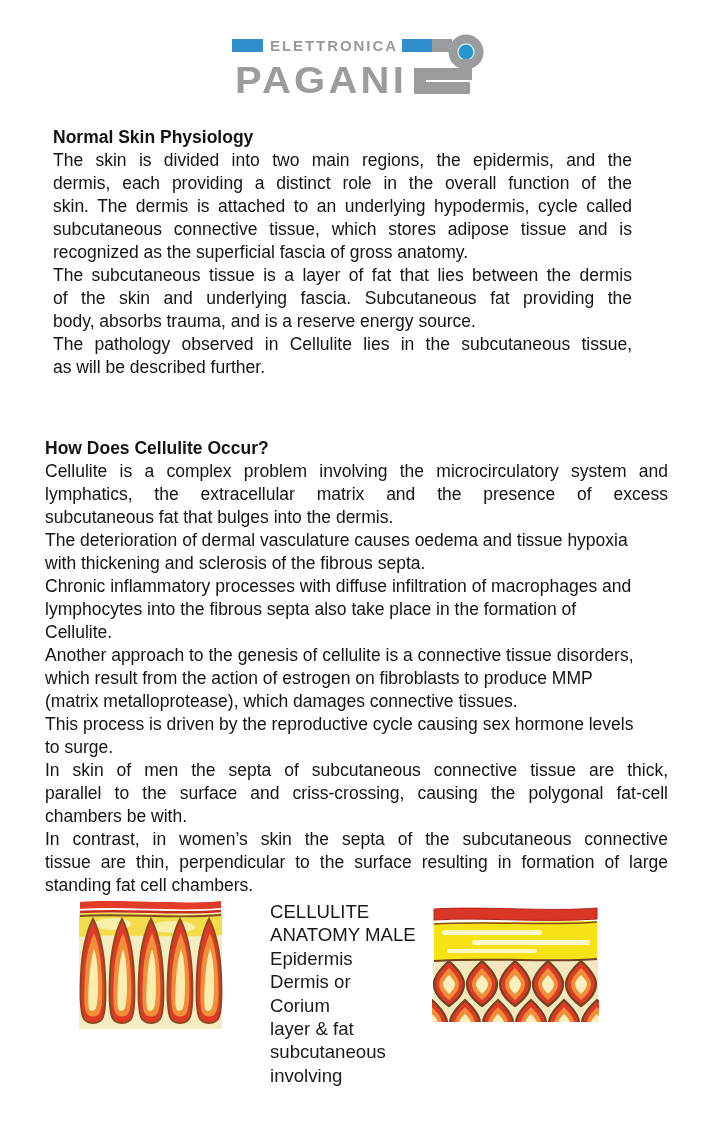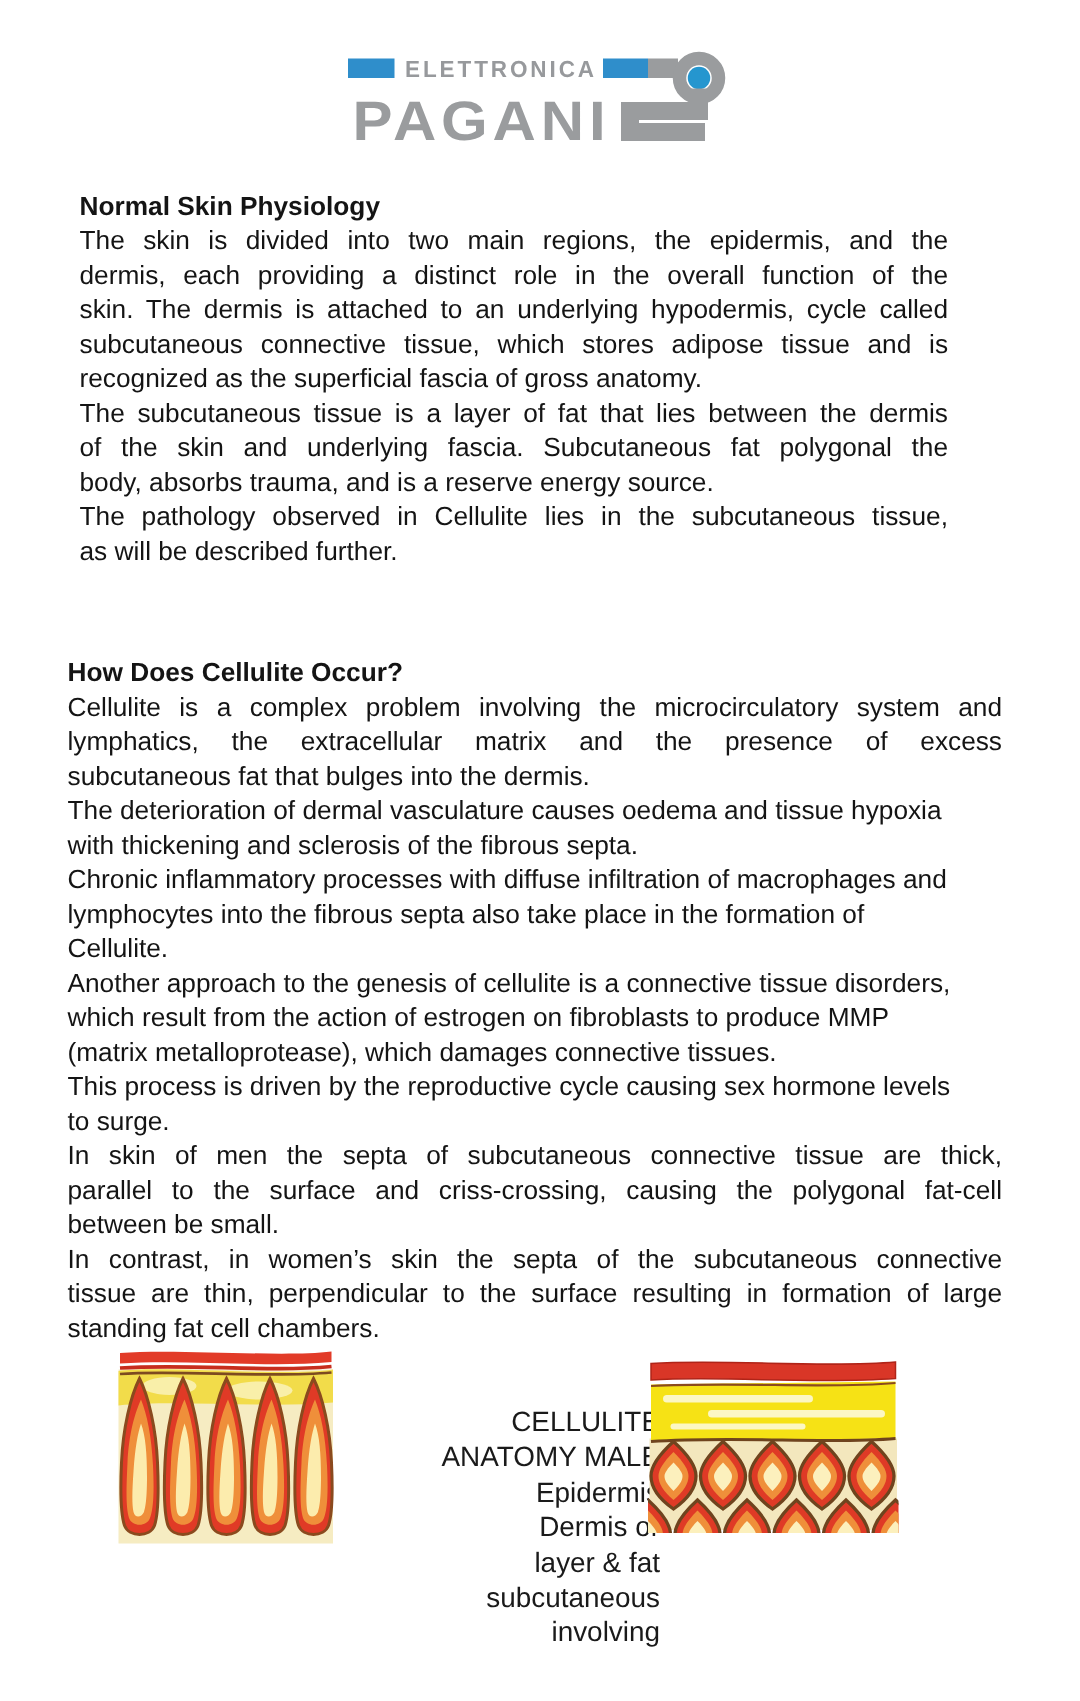--- a/index.html
+++ b/index.html
@@ -10,22 +10,22 @@
   .logo-wrap{position:absolute;left:230px;top:27px;width:256px;height:74px;}
   .sec{position:absolute;font-size:17.5px;line-height:23px;}
   .sec .heading{font-weight:700;}
   .sec1{left:53px;top:126px;width:579px;}
   .sec2{left:45px;top:393px;width:623px;margin-top:44px;}
   .line{min-height:23px;white-space:normal;}
   .line.j{text-align:justify;text-align-last:justify;}
   .fig-img{position:absolute;}
   .fig-left{left:78px;top:897px;width:145px;height:134px;}
   .fig-right{left:432px;top:904px;width:167px;height:118px;}
-  .caption{position:absolute;left:270px;top:936px;width:170px;
-    font-size:18.6px;line-height:23.4px;color:#1a1a1a;text-align:right;}
+  .caption{position:absolute;left:270px;top:900px;width:170px;
+    font-size:18.6px;line-height:23.4px;color:#1a1a1a;}
   .capline{min-height:23.4px;}
 </style>
 </head>
 <body>
 
 <div class="page">
 
   <div class="logo-wrap">
     <svg width="256" height="74" viewBox="0 0 256 74">
       <rect x="2" y="12" width="31" height="13" fill="#2f8ecb"></rect>
@@ -40,21 +40,21 @@
   </div>
 
   <div class="sec sec1">
       <div class="heading">Normal Skin Physiology</div>
       <div class="line j">The skin is divided into two main regions, the epidermis, and the</div>
       <div class="line j">dermis, each providing a distinct role in the overall function of the</div>
       <div class="line j">skin. The dermis is attached to an underlying hypodermis, cycle called</div>
       <div class="line j">subcutaneous connective tissue, which stores adipose tissue and is</div>
       <div class="line">recognized as the superficial fascia of gross anatomy.</div>
       <div class="line j">The subcutaneous tissue is a layer of fat that lies between the dermis</div>
-      <div class="line j">of the skin and underlying fascia. Subcutaneous fat polygonal the</div>
+      <div class="line j">of the skin and underlying fascia. Subcutaneous fat providing the</div>
       <div class="line">body, absorbs trauma, and is a reserve energy source.</div>
       <div class="line j">The pathology observed in Cellulite lies in the subcutaneous tissue,</div>
       <div class="line">as will be described further.</div>
     </div>
   <div class="sec sec2">
       <div class="heading">How Does Cellulite Occur?</div>
       <div class="line j">Cellulite is a complex problem involving the microcirculatory system and</div>
       <div class="line j">lymphatics, the extracellular matrix and the presence of excess</div>
       <div class="line">subcutaneous fat that bulges into the dermis.</div>
       <div class="line">The deterioration of dermal vasculature causes oedema and tissue hypoxia</div>
@@ -62,21 +62,21 @@
       <div class="line">Chronic inflammatory processes with diffuse infiltration of macrophages and</div>
       <div class="line">lymphocytes into the fibrous septa also take place in the formation of</div>
       <div class="line">Cellulite.</div>
       <div class="line">Another approach to the genesis of cellulite is a connective tissue disorders,</div>
       <div class="line">which result from the action of estrogen on fibroblasts to produce MMP</div>
       <div class="line">(matrix metalloprotease), which damages connective tissues.</div>
       <div class="line">This process is driven by the reproductive cycle causing sex hormone levels</div>
       <div class="line">to surge.</div>
       <div class="line j">In skin of men the septa of subcutaneous connective tissue are thick,</div>
       <div class="line j">parallel to the surface and criss-crossing, causing the polygonal fat-cell</div>
-      <div class="line">between be small.</div>
+      <div class="line">chambers be with.</div>
       <div class="line j">In contrast, in women’s skin the septa of the subcutaneous connective</div>
       <div class="line j">tissue are thin, perpendicular to the surface resulting in formation of large</div>
       <div class="line">standing fat cell chambers.</div>
     </div>
 
   <div class="fig-img fig-left">
     <svg width="145" height="134" viewBox="0 0 145 134">
       <defs>
         <g id="chamber">
           <path d="M0,22 C6,34 11,55 12,78 C13,100 12,114 10,120 C7,128 -7,128 -10,120 C-12,114 -13,100 -12,78 C-11,55 -6,34 0,22 Z" fill="#e03a26" stroke="#8a4a1e" stroke-width="2"></path>
@@ -97,20 +97,21 @@
       <use href="#chamber" x="102" y="0"></use>
       <use href="#chamber" x="131" y="0"></use>
     </svg>
   </div>
 
   <div class="caption">
       <div class="capline">CELLULITE</div>
       <div class="capline">ANATOMY MALE</div>
       <div class="capline">Epidermis</div>
       <div class="capline">Dermis or</div>
+      <div class="capline">Corium</div>
       <div class="capline">layer &amp; fat</div>
       <div class="capline">subcutaneous</div>
       <div class="capline">involving</div>
     </div>
 
   <div class="fig-img fig-right">
     <svg width="167" height="118" viewBox="0 0 167 118">
       <defs>
         <g id="lens">
           <path d="M0,0 C11,10 15,18 15,23 C15,30 10,38 0,45 C-10,38 -15,30 -15,23 C-15,18 -11,10 0,0 Z" fill="#df3a26" stroke="#6f441e" stroke-width="2.2"></path>

